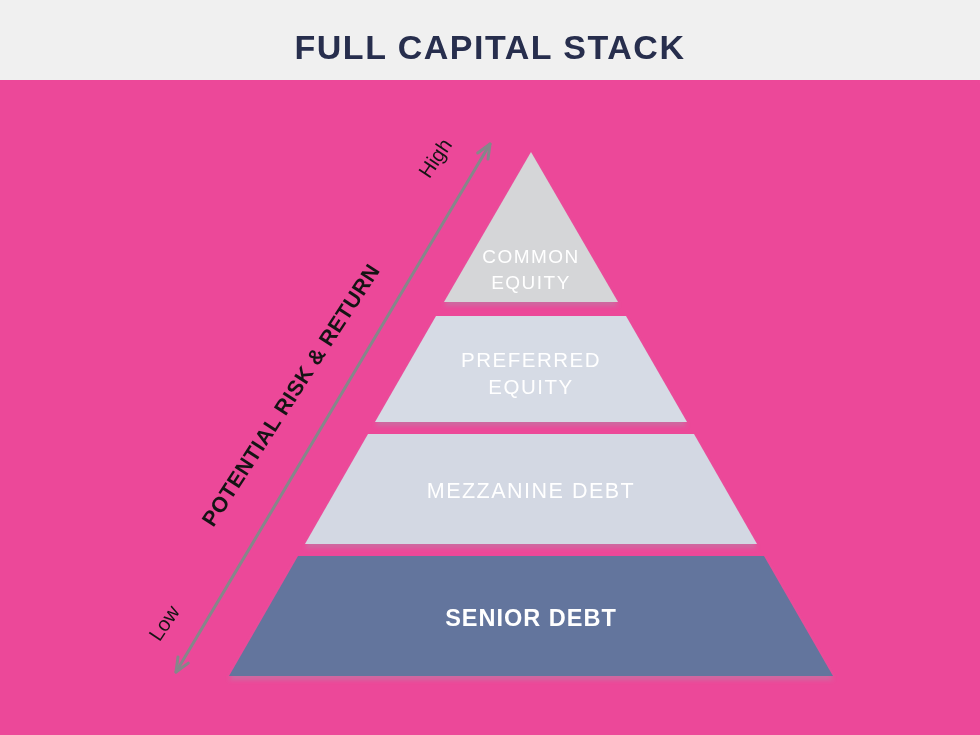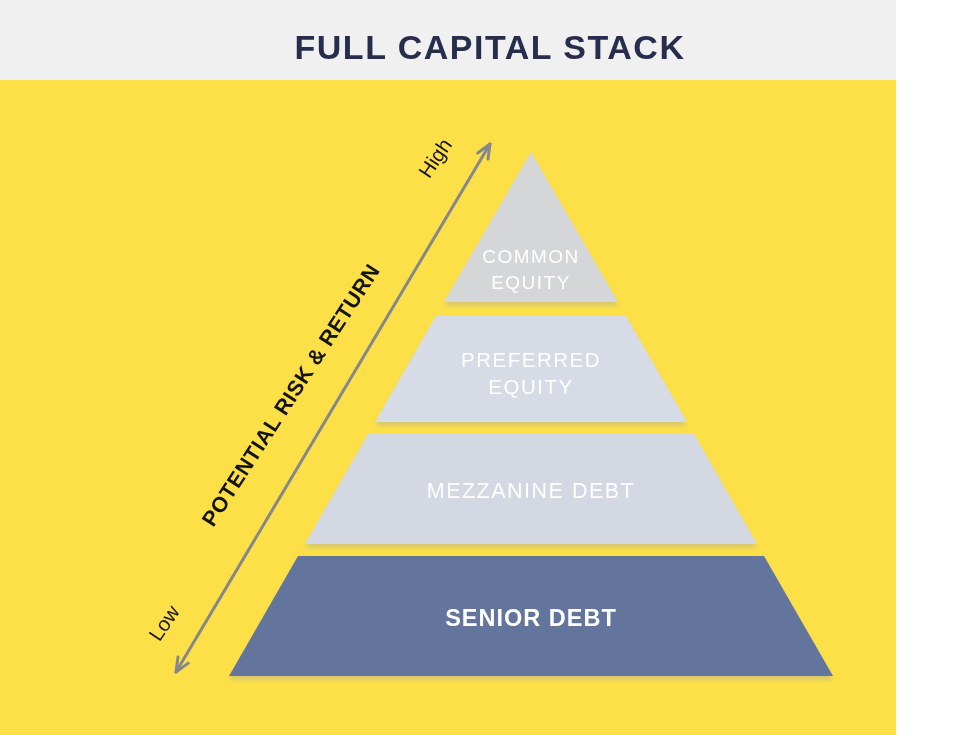--- a/index.html
+++ b/index.html
@@ -1,21 +1,21 @@
 <!DOCTYPE html>
 <html><head>
 <meta charset="utf-8">
 <style>
   html, body { margin: 0; padding: 0; background: #ffffff; }
   #canvas {
     position: relative;
-    width: 896px;
+    width: 980px;
     height: 735px;
     overflow: hidden;
-    background: #fde047;
+    background: #ec4899;
     font-family: "Liberation Sans", sans-serif;
   }
   svg { display: block; }
   .title-text {
     font-family: "Liberation Sans", sans-serif;
     font-size: 34px;
     font-weight: bold;
     letter-spacing: 1.5px;
     text-anchor: middle;
   }

